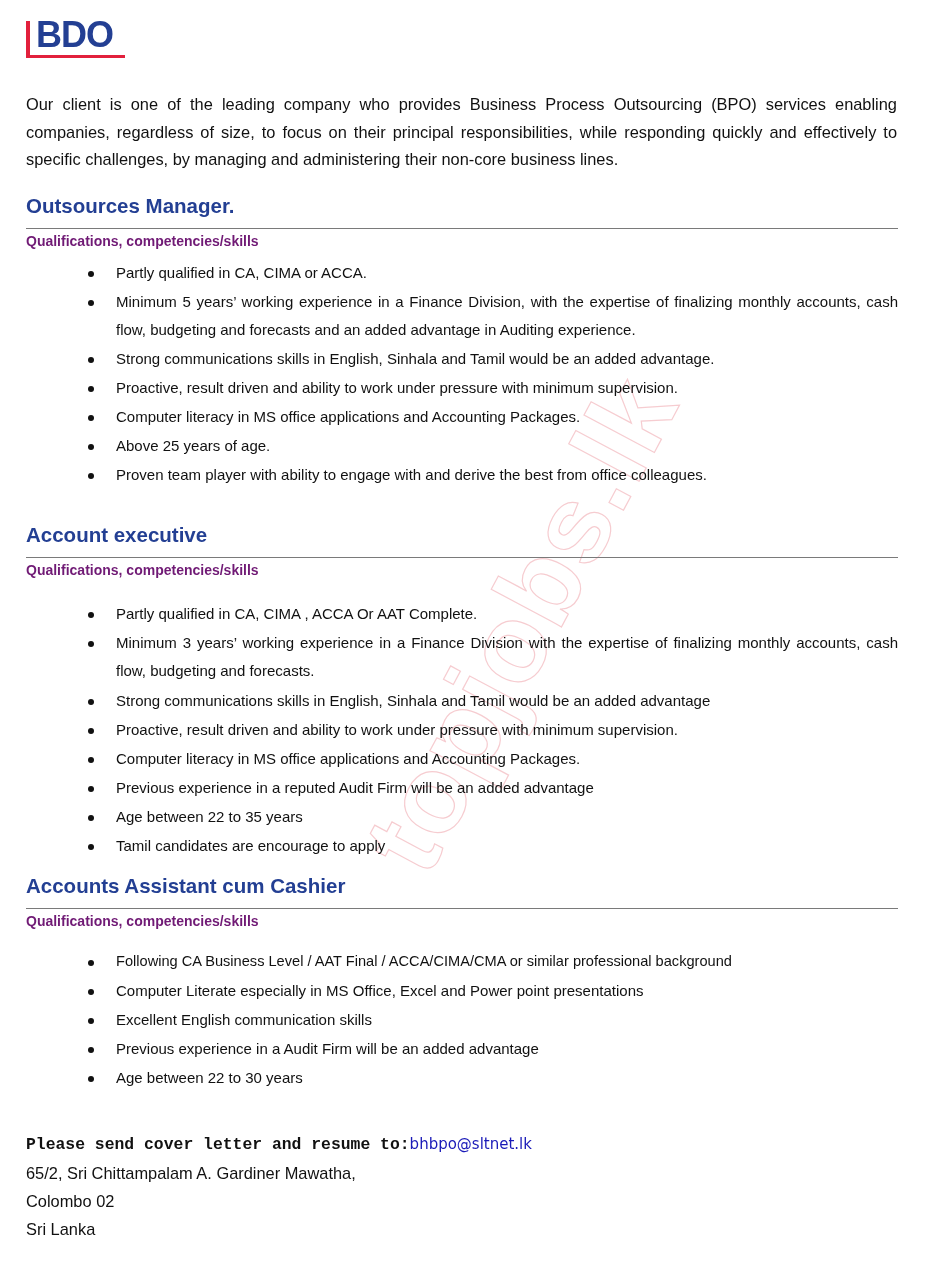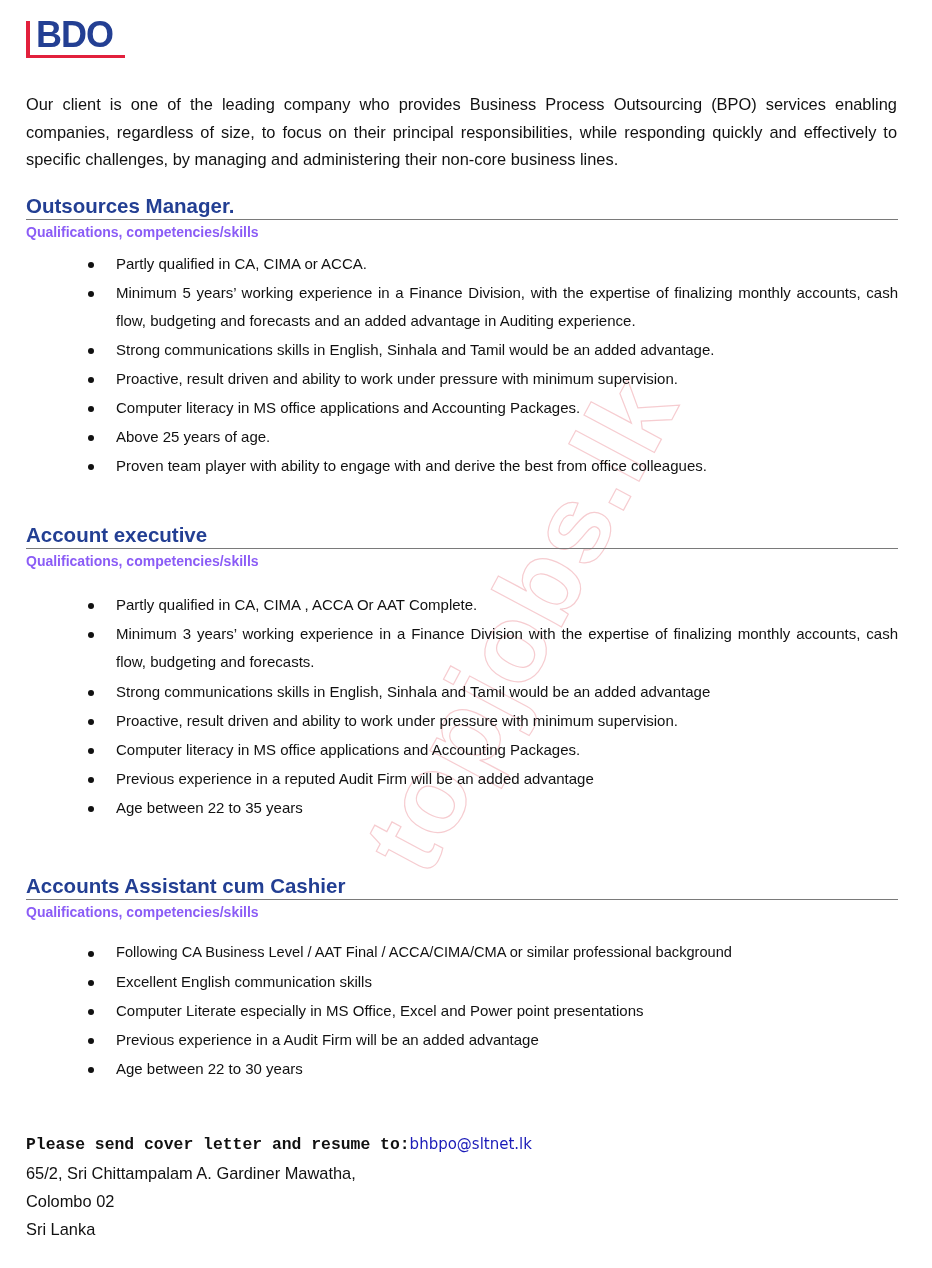--- a/index.html
+++ b/index.html
@@ -16,24 +16,24 @@
       position: absolute; left: 10px; top: -4px; font-size: 36px; font-weight: bold;
       color: #233f93; letter-spacing: -1px; font-family: "Liberation Sans", sans-serif;
     }
     .intro {
       position: absolute; left: 26px; top: 91px; width: 871px;
       font-size: 16.4px; line-height: 27.5px; text-align: justify; text-align-last: left;
     }
     .section { position: absolute; left: 26px; width: 872px; }
     .sec-title {
       font-size: 20.5px; font-weight: bold; color: #233f93; line-height: 24px;
-      padding-bottom: 1px; border-bottom: 1.5px solid #7a7a7a;
+      padding-bottom: 10px; border-bottom: 1.5px solid #7a7a7a;
     }
     .sec-sub {
-      font-size: 14px; font-weight: bold; color: #8b5cf6; margin-top: 4px; line-height: 17px;
+      font-size: 14px; font-weight: bold; color: #701a75; margin-top: 4px; line-height: 17px;
     }
     ul.items { list-style: none; margin: 0; padding: 0; }
     ul.items li {
       position: relative; padding-left: 90px; font-size: 15px; line-height: 27.6px;
       text-align: justify; text-align-last: left; margin-bottom: 1.4px;
     }
     ul.items li::before {
       content: ""; position: absolute; left: 62px; top: 12px; width: 6px; height: 6px;
       border-radius: 50%; background: #111111;
     }
@@ -81,30 +81,31 @@
   <div class="sec-title">Account executive</div>
   <div class="sec-sub">Qualifications, competencies/skills</div>
   <ul class="items" style="margin-top:21px;">
     <li>Partly qualified in CA, CIMA , ACCA Or AAT Complete.</li>
     <li>Minimum 3 years’ working experience in a Finance Division with the expertise of finalizing monthly accounts, cash flow, budgeting and forecasts.</li>
     <li style="margin-top:3px;">Strong communications skills in English, Sinhala and Tamil  would be an added advantage</li>
     <li>Proactive, result driven and ability to work under pressure with minimum supervision.</li>
     <li>Computer literacy in MS office applications and Accounting Packages.</li>
     <li>Previous experience in a reputed Audit Firm will be an added advantage</li>
     <li>Age between 22 to 35 years</li>
+    <li>Tamil candidates are encourage to apply</li>
   </ul>
 </div>
 
 <div class="section" style="top:874px;">
   <div class="sec-title">Accounts Assistant cum Cashier</div>
   <div class="sec-sub">Qualifications, competencies/skills</div>
   <ul class="items" style="margin-top:18px;">
     <li class="small">Following CA Business Level / AAT Final / ACCA/CIMA/CMA or similar professional background</li>
+    <li>Computer Literate especially in MS Office, Excel and Power point presentations</li>
     <li>Excellent English communication skills</li>
-    <li>Computer Literate especially in MS Office, Excel and Power point presentations</li>
     <li>Previous experience in a Audit Firm will be an added advantage</li>
     <li>Age between 22 to 30 years</li>
   </ul>
 </div>
 
 <div class="contact">
   <div>
     <span class="lead">Please send cover letter and resume to:</span><a>bhbpo@sltnet.lk</a>
   </div>
   <div>65/2, Sri Chittampalam A. Gardiner Mawatha,</div>

